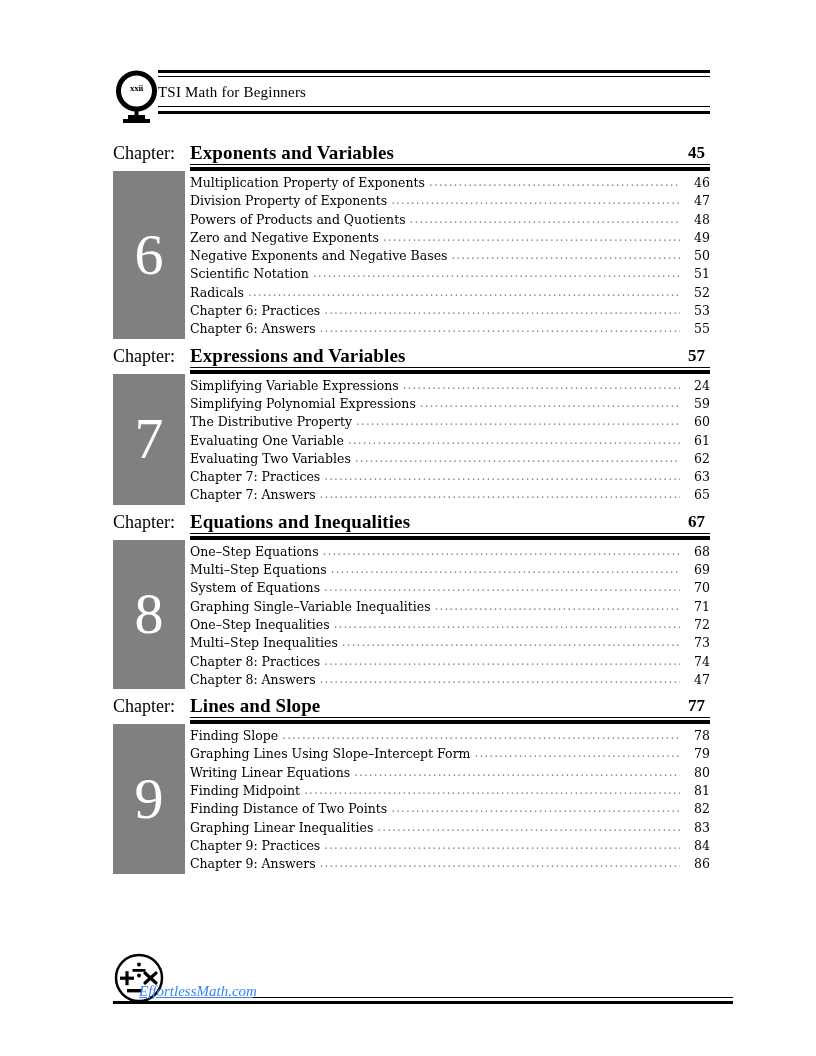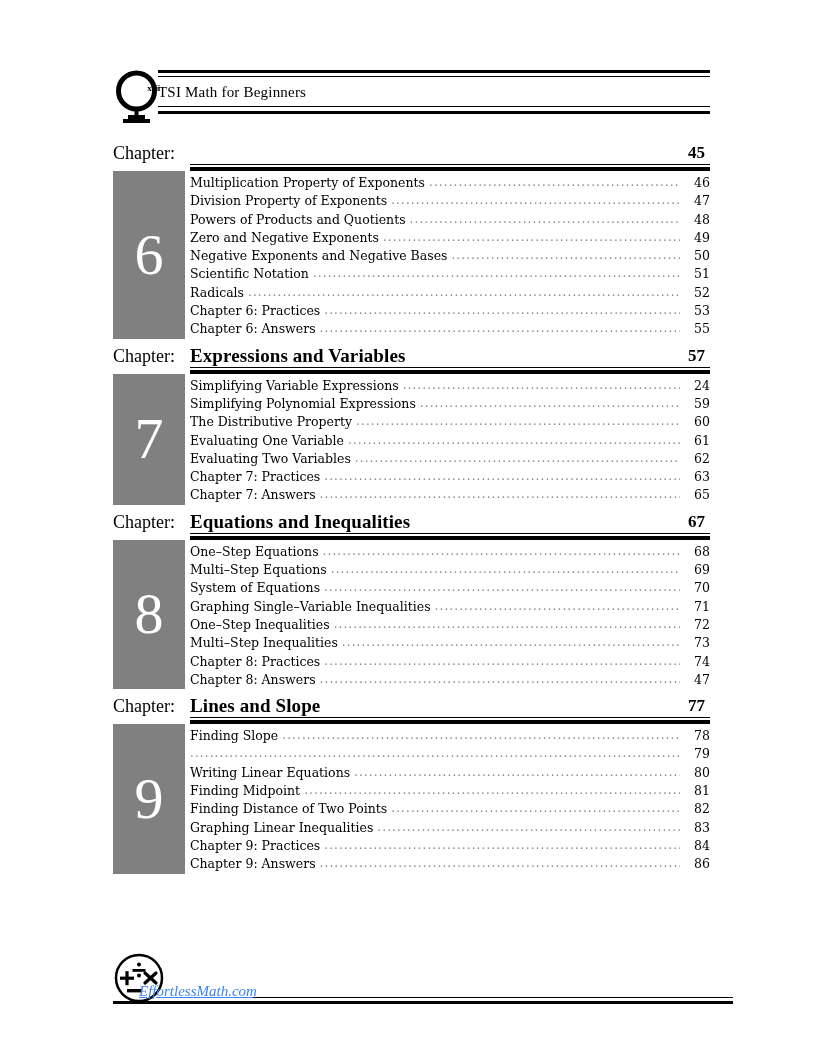--- a/index.html
+++ b/index.html
@@ -63,21 +63,21 @@
     top: -4px;
     width: 56px;
     height: 60px;
   }
   .globe svg { display: block; }
   .globe-num {
     position: absolute;
     left: 0;
     top: 17px;
     width: 47px;
-    text-align: right;
+    text-align: center;
     font-size: 9px;
     font-weight: bold;
     font-family: "Liberation Serif", "DejaVu Serif", serif;
     letter-spacing: -0.3px;
   }
 
   
   .toc {
     position: absolute;
     left: 113px;
@@ -257,20 +257,21 @@
       <rect x="10" y="53" width="27" height="4" fill="#000000"></rect>
     </svg>
     <div class="globe-num">xxii</div>
   </div>
 </div>
 
 <div class="toc">
     <div class="chapter-block">
       <div class="chap-head">
         <div class="chap-label">Chapter:</div>
+        <div class="chap-title">Exponents and Variables</div>
         <div class="chap-page">45</div>
       </div>
       <div class="chap-rules">
         <div class="r-thin"></div>
         <div class="r-thick"></div>
       </div>
       <div class="chap-body">
         <div class="chap-badge">6</div>
         <div class="entry">
           <span class="entry-title">Multiplication Property of Exponents</span>
@@ -433,20 +434,21 @@
         <div class="r-thick"></div>
       </div>
       <div class="chap-body">
         <div class="chap-badge">9</div>
         <div class="entry">
           <span class="entry-title">Finding Slope</span>
           <span class="entry-dots">................................................................................................................................................................</span>
           <span class="entry-page">78</span>
         </div>
         <div class="entry">
+          <span class="entry-title">Graphing Lines Using Slope–Intercept Form</span>
           <span class="entry-dots">................................................................................................................................................................</span>
           <span class="entry-page">79</span>
         </div>
         <div class="entry">
           <span class="entry-title">Writing Linear Equations</span>
           <span class="entry-dots">................................................................................................................................................................</span>
           <span class="entry-page">80</span>
         </div>
         <div class="entry">
           <span class="entry-title">Finding Midpoint</span>

